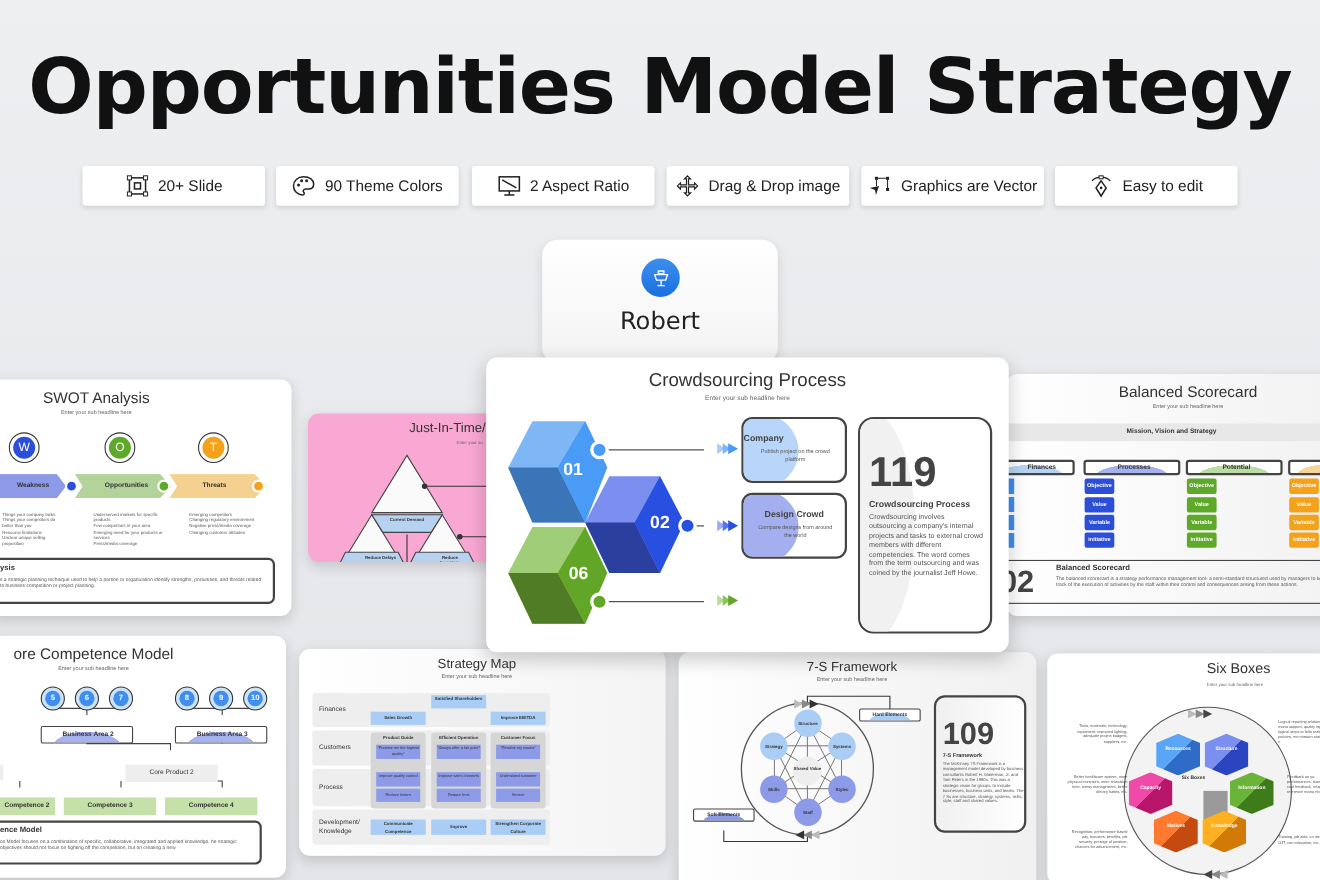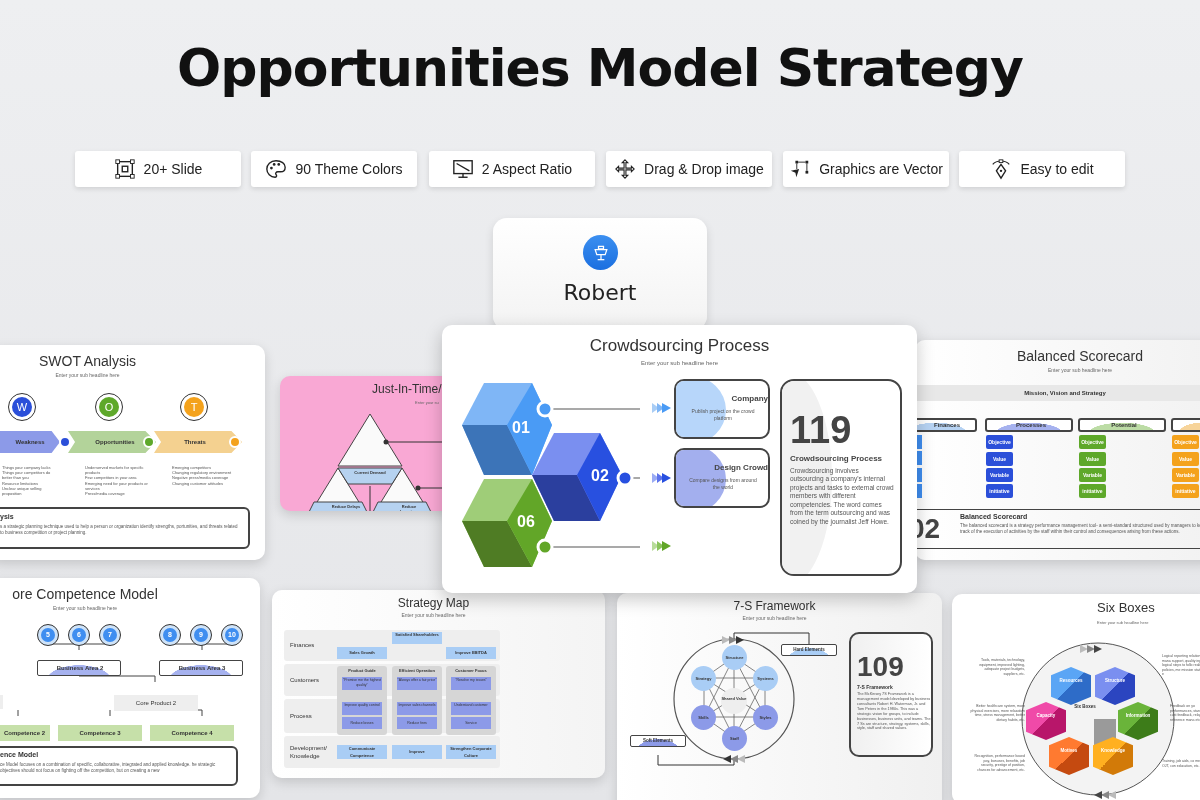--- a/index.html
+++ b/index.html
@@ -1,18 +1,18 @@
 <!DOCTYPE html>
 <html><head>
 <meta charset="utf-8">
 <style>
 *{box-sizing:border-box;margin:0;padding:0}
 body{width:1200px;height:800px;overflow:hidden;background:#e6e7e9;font-family:"Liberation Sans",sans-serif;position:relative;color:#333}
 .bg{position:absolute;inset:0;background:linear-gradient(180deg,#eeeff1 0%,#e4e5e8 100%)}
-.title{position:absolute;top:38px;left:0;width:1200px;text-align:center;font-family:"DejaVu Sans",sans-serif;font-weight:bold;font-size:52px;color:#111;letter-spacing:-1px}
+.title{position:absolute;top:38px;left:0;width:1200px;text-align:center;font-family:"DejaVu Sans",sans-serif;font-weight:bold;font-size:70px;color:#111;letter-spacing:-1px}
 .feat{position:absolute;top:151px;height:36px;background:#fff;border-radius:3px;box-shadow:0 2px 5px rgba(0,0,0,.12);display:flex;align-items:center;justify-content:center;gap:8px;font-size:14px;color:#222}
 .feat svg{width:22px;height:22px}
 .card{position:absolute;background:#fff;border-radius:10px;box-shadow:0 4px 12px rgba(0,0,0,.15);overflow:hidden}
 .ctitle{position:absolute;width:100%;text-align:center;color:#333}
 .csub{position:absolute;width:100%;text-align:center;font-size:5px;color:#666}
 .keynote{position:absolute;left:493px;top:218px;width:214px;height:112px;background:linear-gradient(#fff,#f3f3f3);border-radius:14px;box-shadow:0 4px 10px rgba(0,0,0,.12)}
 .knicon{position:absolute;left:90px;top:17px;width:35px;height:35px;border-radius:50%;background:linear-gradient(#3b8ff0,#1b6fe0);display:flex;align-items:center;justify-content:center}
 .kntext{position:absolute;top:62px;width:100%;text-align:center;font-size:22px;color:#222;font-family:"DejaVu Sans",sans-serif}
 .box{position:absolute;border:2px solid #444;border-radius:10px;background:#fff;overflow:hidden}
 .sm{font-size:5px;color:#555;line-height:1.3}
@@ -415,26 +415,26 @@
         <polygon points="215,216 222,221 215,226" fill="#8ac45c"></polygon>
         <polygon points="220,216 229,221 220,226" fill="#62a628"></polygon>
       </g>
   </svg>
   <div style="position:absolute;left:70px;top:94px;font-size:16px;font-weight:bold;color:#fff">01</div>
   <div style="position:absolute;left:149px;top:142px;font-size:16px;font-weight:bold;color:#fff">02</div>
   <div style="position:absolute;left:75px;top:188px;font-size:16px;font-weight:bold;color:#fff">06</div>
 
   <div class="box" style="left:232px;top:54px;width:96px;height:60px;border-radius:10px">
     <div style="position:absolute;left:-20px;top:-5px;width:70px;height:68px;border-radius:50%;background:#b7d6fa"></div>
-    <div style="position:absolute;top:13px;width:100%;text-align:right;font-size:8px;font-weight:bold;color:#444">Company</div>
+    <div style="position:absolute;top:13px;width:100%;text-align:left;font-size:8px;font-weight:bold;color:#444">Company</div>
     <div class="sm" style="position:absolute;top:27px;left:10px;width:74px;text-align:center;font-size:5px">Publish project on the crowd platform</div>
   </div>
   <div class="box" style="left:232px;top:123px;width:96px;height:60px;border-radius:10px">
     <div style="position:absolute;left:-20px;top:-5px;width:70px;height:68px;border-radius:50%;background:#a3afee"></div>
-    <div style="position:absolute;top:13px;width:100%;text-align:right;font-size:8px;font-weight:bold;color:#444">Design Crowd</div>
+    <div style="position:absolute;top:13px;width:100%;text-align:center;font-size:8px;font-weight:bold;color:#444">Design Crowd</div>
     <div class="sm" style="position:absolute;top:27px;left:10px;width:74px;text-align:center;font-size:5px">Compare designs from around the world</div>
   </div>
 
   <div class="box" style="left:338px;top:54px;width:122px;height:197px;border-radius:14px">
     <div style="position:absolute;left:-40px;top:-10px;width:90px;height:215px;border-radius:50%;background:#f1f1f1"></div>
     <div style="position:absolute;left:8px;top:28px;font-size:38px;font-weight:bold;color:#444">119</div>
     <div style="position:absolute;left:8px;top:73px;font-size:8px;font-weight:bold;color:#444">Crowdsourcing Process</div>
     <div class="sm" style="position:absolute;left:8px;top:86px;width:104px;font-size:6.5px;line-height:1.3">Crowdsourcing involves outsourcing a company's internal projects and tasks to external crowd members with different competencies. The word comes from the term outsourcing and was coined by the journalist Jeff Howe.</div>
   </div>
 </div>

